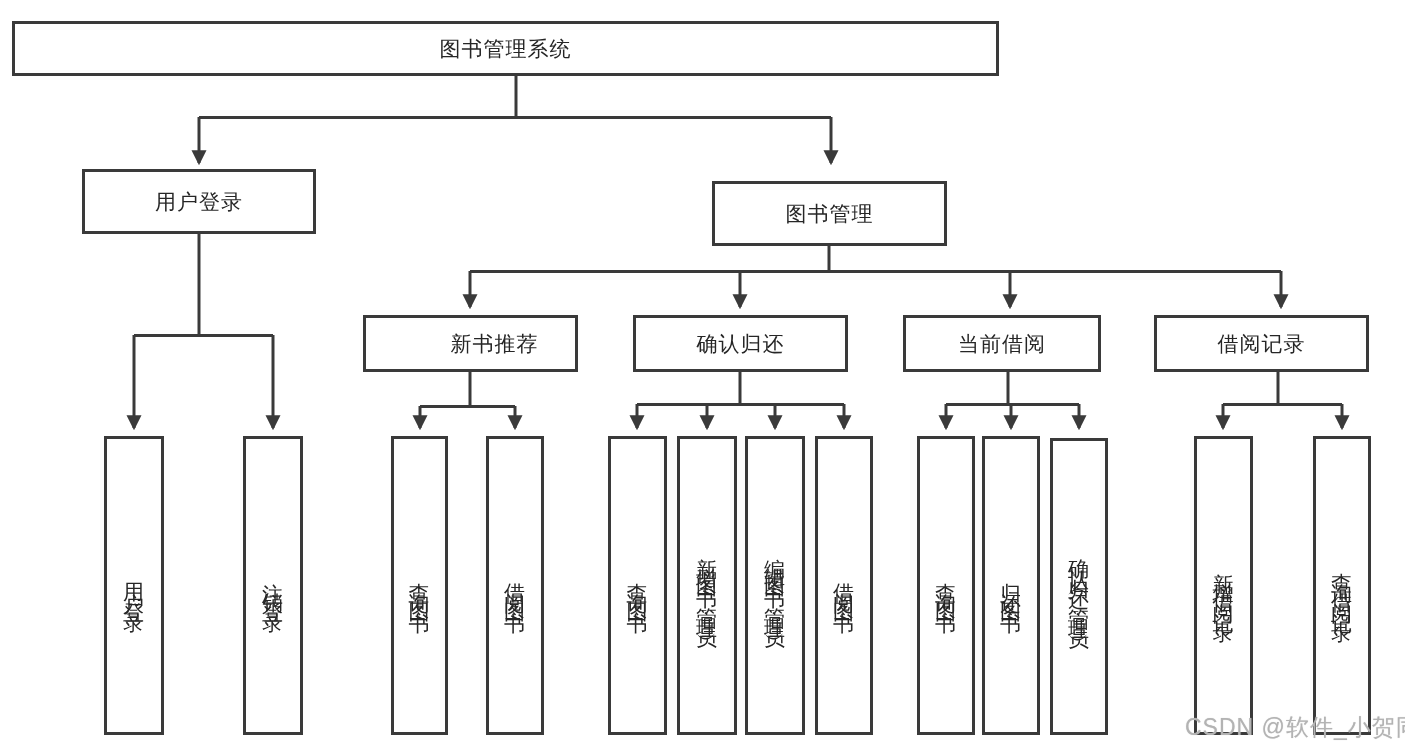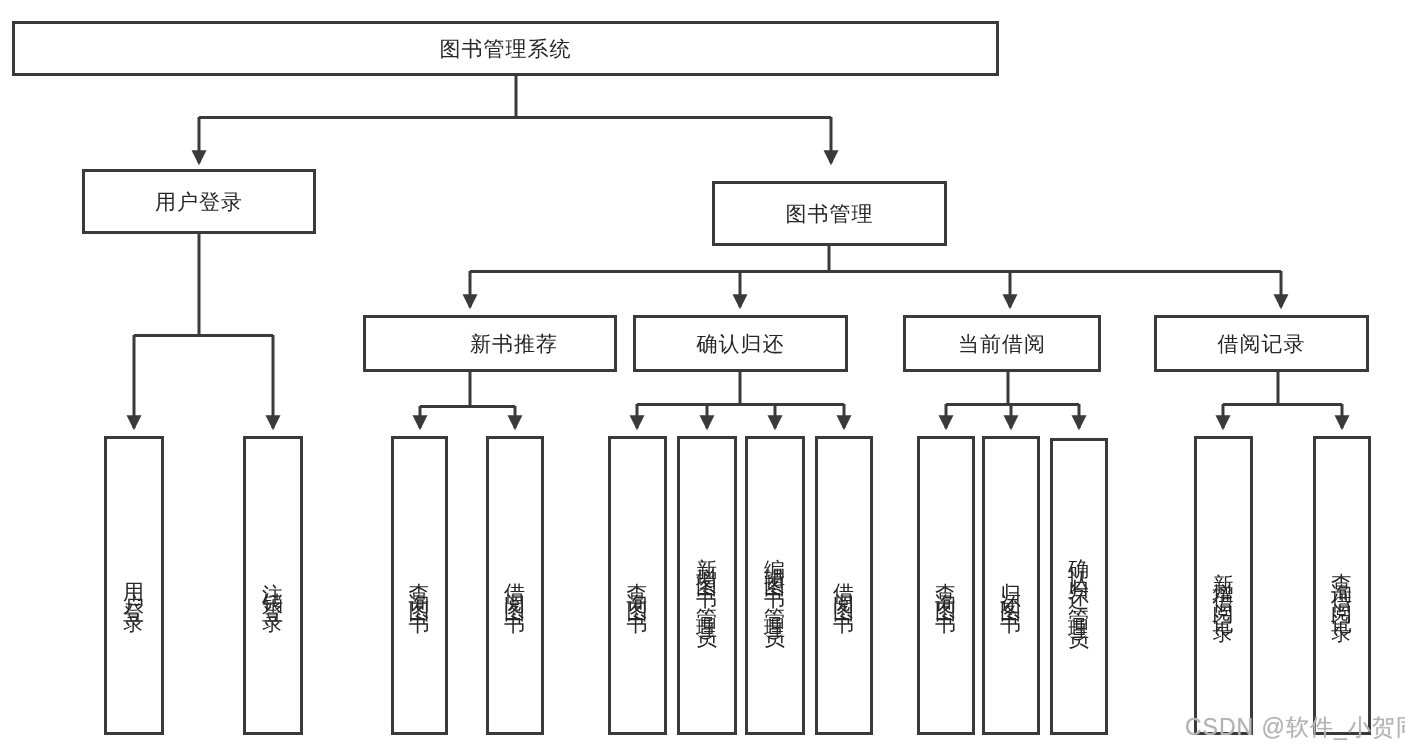--- a/index.html
+++ b/index.html
@@ -121,21 +121,21 @@
         <path d="M1342 404 V428" marker-end="url(#arrow)"></path>
       </g>
     </g>
   </svg>
 
   <div class="node" style="left:12px; top:21px; width:987px; height:55px;">图书管理系统</div>
 
   <div class="node" style="left:82px; top:169px; width:234px; height:65px;">用户登录</div>
   <div class="node" style="left:712px; top:181px; width:235px; height:65px;">图书管理</div>
 
-  <div class="node" style="left:363px; top:315px; width:254px; height:57px;padding-left:48px;">新书推荐</div>
+  <div class="node" style="left:363px; top:315px; width:215px; height:57px;padding-left:48px;">新书推荐</div>
   <div class="node" style="left:633px; top:315px; width:215px; height:57px;">确认归还</div>
   <div class="node" style="left:903px; top:315px; width:198px; height:57px;">当前借阅</div>
   <div class="node" style="left:1154px; top:315px; width:215px; height:57px;">借阅记录</div>
 
   <div class="node v" style="left:104px; top:436px; width:60px; height:299px;">用户登录</div>
   <div class="node v" style="left:243px; top:436px; width:60px; height:299px;">注销登录</div>
 
   <div class="node v" style="left:391px; top:436px; width:57px; height:299px;">查询图书</div>
   <div class="node v" style="left:486px; top:436px; width:58px; height:299px;">借阅图书</div>
 

